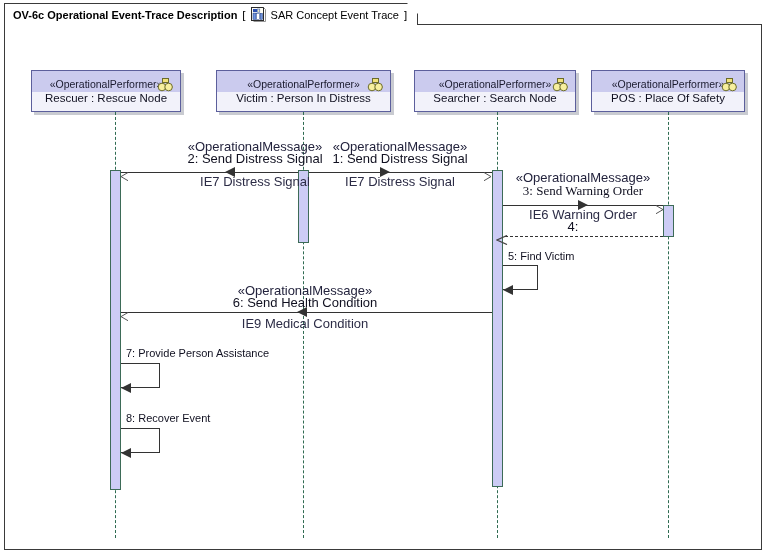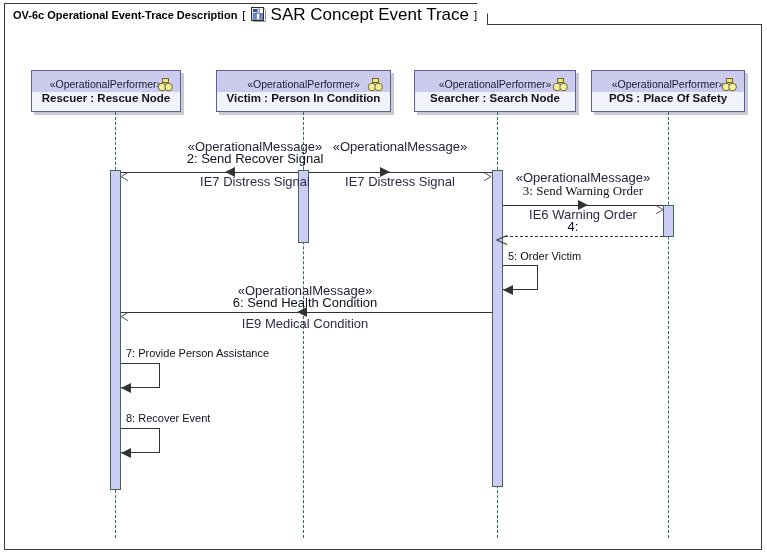--- a/index.html
+++ b/index.html
@@ -50,21 +50,21 @@
     font-size: 11px;
     font-weight: bold;
     color: #000000;
     white-space: nowrap;
   }
   .tab-bracket {
     font-size: 11.5px;
     color: #000000;
   }
   .tab-diagram-name {
-    font-size: 17px;
+    font-size: 11px;
     color: #000000;
     white-space: nowrap;
   }
   
   .tab-icon {
     width: 15px; height: 15px;
     position: relative;
     display: inline-block;
     flex: 0 0 auto;
   }
@@ -83,21 +83,21 @@
     padding: 0 6px;
   }
   .lh-stereo {
     font-size: 10.5px;
     color: #1a1a2e;
     line-height: 14px;
     white-space: nowrap;
   }
   .lh-name {
     font-size: 11.5px;
-    font-weight: bold;
+    font-weight: normal;
     color: #101020;
     line-height: 15px;
     white-space: nowrap;
   }
   .lh-icon {
     position: absolute;
     right: 6px; top: 7px;
     width: 17px; height: 14px;
   }
 
@@ -200,21 +200,21 @@
         <circle cx="5" cy="9" r="3.8" fill="#f7ef9e" stroke="#6b6b2a" stroke-width="1"></circle>
         <circle cx="11.6" cy="9" r="3.8" fill="#f7ef9e" stroke="#6b6b2a" stroke-width="1"></circle>
       </svg>
     </span>
   </div>
   <div class="lifeline" style="left:115px; top:112px; height:426px;"></div>
   <div class="activation" style="left:110px; top:170px; height:320px;"></div>
 
   <div class="lifeline-head" style="left:216px; top:70px; width:175px; height:42px;">
     <span class="lh-stereo">«OperationalPerformer»</span>
-    <span class="lh-name">Victim : Person In Condition</span>
+    <span class="lh-name">Victim : Person In Distress</span>
     <span class="lh-icon">
       <svg width="17" height="14" viewBox="0 0 17 14">
         <rect x="5.5" y="0.5" width="6" height="4" fill="#f2e27a" stroke="#6b6b2a" stroke-width="1"></rect>
         <circle cx="5" cy="9" r="3.8" fill="#f7ef9e" stroke="#6b6b2a" stroke-width="1"></circle>
         <circle cx="11.6" cy="9" r="3.8" fill="#f7ef9e" stroke="#6b6b2a" stroke-width="1"></circle>
       </svg>
     </span>
   </div>
   <div class="lifeline" style="left:303px; top:112px; height:426px;"></div>
   <div class="activation" style="left:298px; top:170px; height:73px;"></div>
@@ -241,31 +241,32 @@
         <rect x="5.5" y="0.5" width="6" height="4" fill="#f2e27a" stroke="#6b6b2a" stroke-width="1"></rect>
         <circle cx="5" cy="9" r="3.8" fill="#f7ef9e" stroke="#6b6b2a" stroke-width="1"></circle>
         <circle cx="11.6" cy="9" r="3.8" fill="#f7ef9e" stroke="#6b6b2a" stroke-width="1"></circle>
       </svg>
     </span>
   </div>
   <div class="lifeline" style="left:668px; top:112px; height:426px;"></div>
   <div class="activation" style="left:663px; top:205px; height:32px;"></div>
 
   <div class="msg-label stereo" style="left:155px; top:140px; width:200px;">«OperationalMessage»</div>
-  <div class="msg-label num" style="left:155px; top:152px; width:200px;">2:  Send Recover Signal</div>
+  <div class="msg-label num" style="left:155px; top:152px; width:200px;">2:  Send Distress Signal</div>
   <div class="msg-line" style="left:121px; top:172px; width:177px;"></div>
   <div class="arrow-solid-left" style="left:225px; top:167px;"></div>
   <span class="arrow-open" style="left:120px; top:167px;">
     <svg width="9" height="9" viewBox="0 0 9 9">
         <path d="M8 0.5 L1 4.6 L8 8.7" fill="none" stroke="#555" stroke-width="1"></path>
       </svg>
   </span>
   <div class="msg-label flow" style="left:155px; top:175px; width:200px;">IE7 Distress Signal</div>
 
   <div class="msg-label stereo" style="left:300px; top:140px; width:200px;">«OperationalMessage»</div>
+  <div class="msg-label num" style="left:300px; top:152px; width:200px;">1:  Send Distress Signal</div>
   <div class="msg-line" style="left:309px; top:172px; width:183px;"></div>
   <div class="arrow-solid-right" style="left:380px; top:167px;"></div>
   <span class="arrow-open" style="left:483px; top:167px;">
     <svg width="9" height="9" viewBox="0 0 9 9">
         <path d="M1 0.5 L8 4.6 L1 8.7" fill="none" stroke="#555" stroke-width="1"></path>
       </svg>
   </span>
   <div class="msg-label flow" style="left:300px; top:175px; width:200px;">IE7 Distress Signal</div>
 
   <div class="msg-label stereo" style="left:483px; top:171px; width:200px;">«OperationalMessage»</div>
@@ -280,21 +281,21 @@
   <div class="msg-label flow" style="left:483px; top:208px; width:200px;">IE6 Warning Order</div>
 
   <div class="msg-label num" style="left:483px; top:220px; width:180px;">4:</div>
   <div class="msg-line dashed" style="left:505px; top:236px; width:158px;"></div>
   <span class="arrow-open" style="left:496px; top:231px;">
     <svg width="12" height="10" viewBox="0 0 12 10">
         <path d="M11 0.5 L1 5 L11 9.5" fill="none" stroke="#444" stroke-width="1.3"></path>
       </svg>
   </span>
 
-  <div class="self-label" style="left:508px; top:250px;">5: Order Victim</div>
+  <div class="self-label" style="left:508px; top:250px;">5: Find Victim</div>
   <div class="self-loop" style="left:503px; top:265px; width:35px; height:25px;"></div>
   <div class="arrow-solid-left" style="left:503px; top:285px;"></div>
 
   <div class="msg-label stereo" style="left:205px; top:284px; width:200px;">«OperationalMessage»</div>
   <div class="msg-label num" style="left:205px; top:296px; width:200px;">6:  Send Health Condition</div>
   <div class="msg-line" style="left:121px; top:312px; width:371px;"></div>
   <div class="arrow-solid-left" style="left:297px; top:307px;"></div>
   <span class="arrow-open" style="left:120px; top:307px;">
     <svg width="9" height="9" viewBox="0 0 9 9">
         <path d="M8 0.5 L1 4.6 L8 8.7" fill="none" stroke="#555" stroke-width="1"></path>

